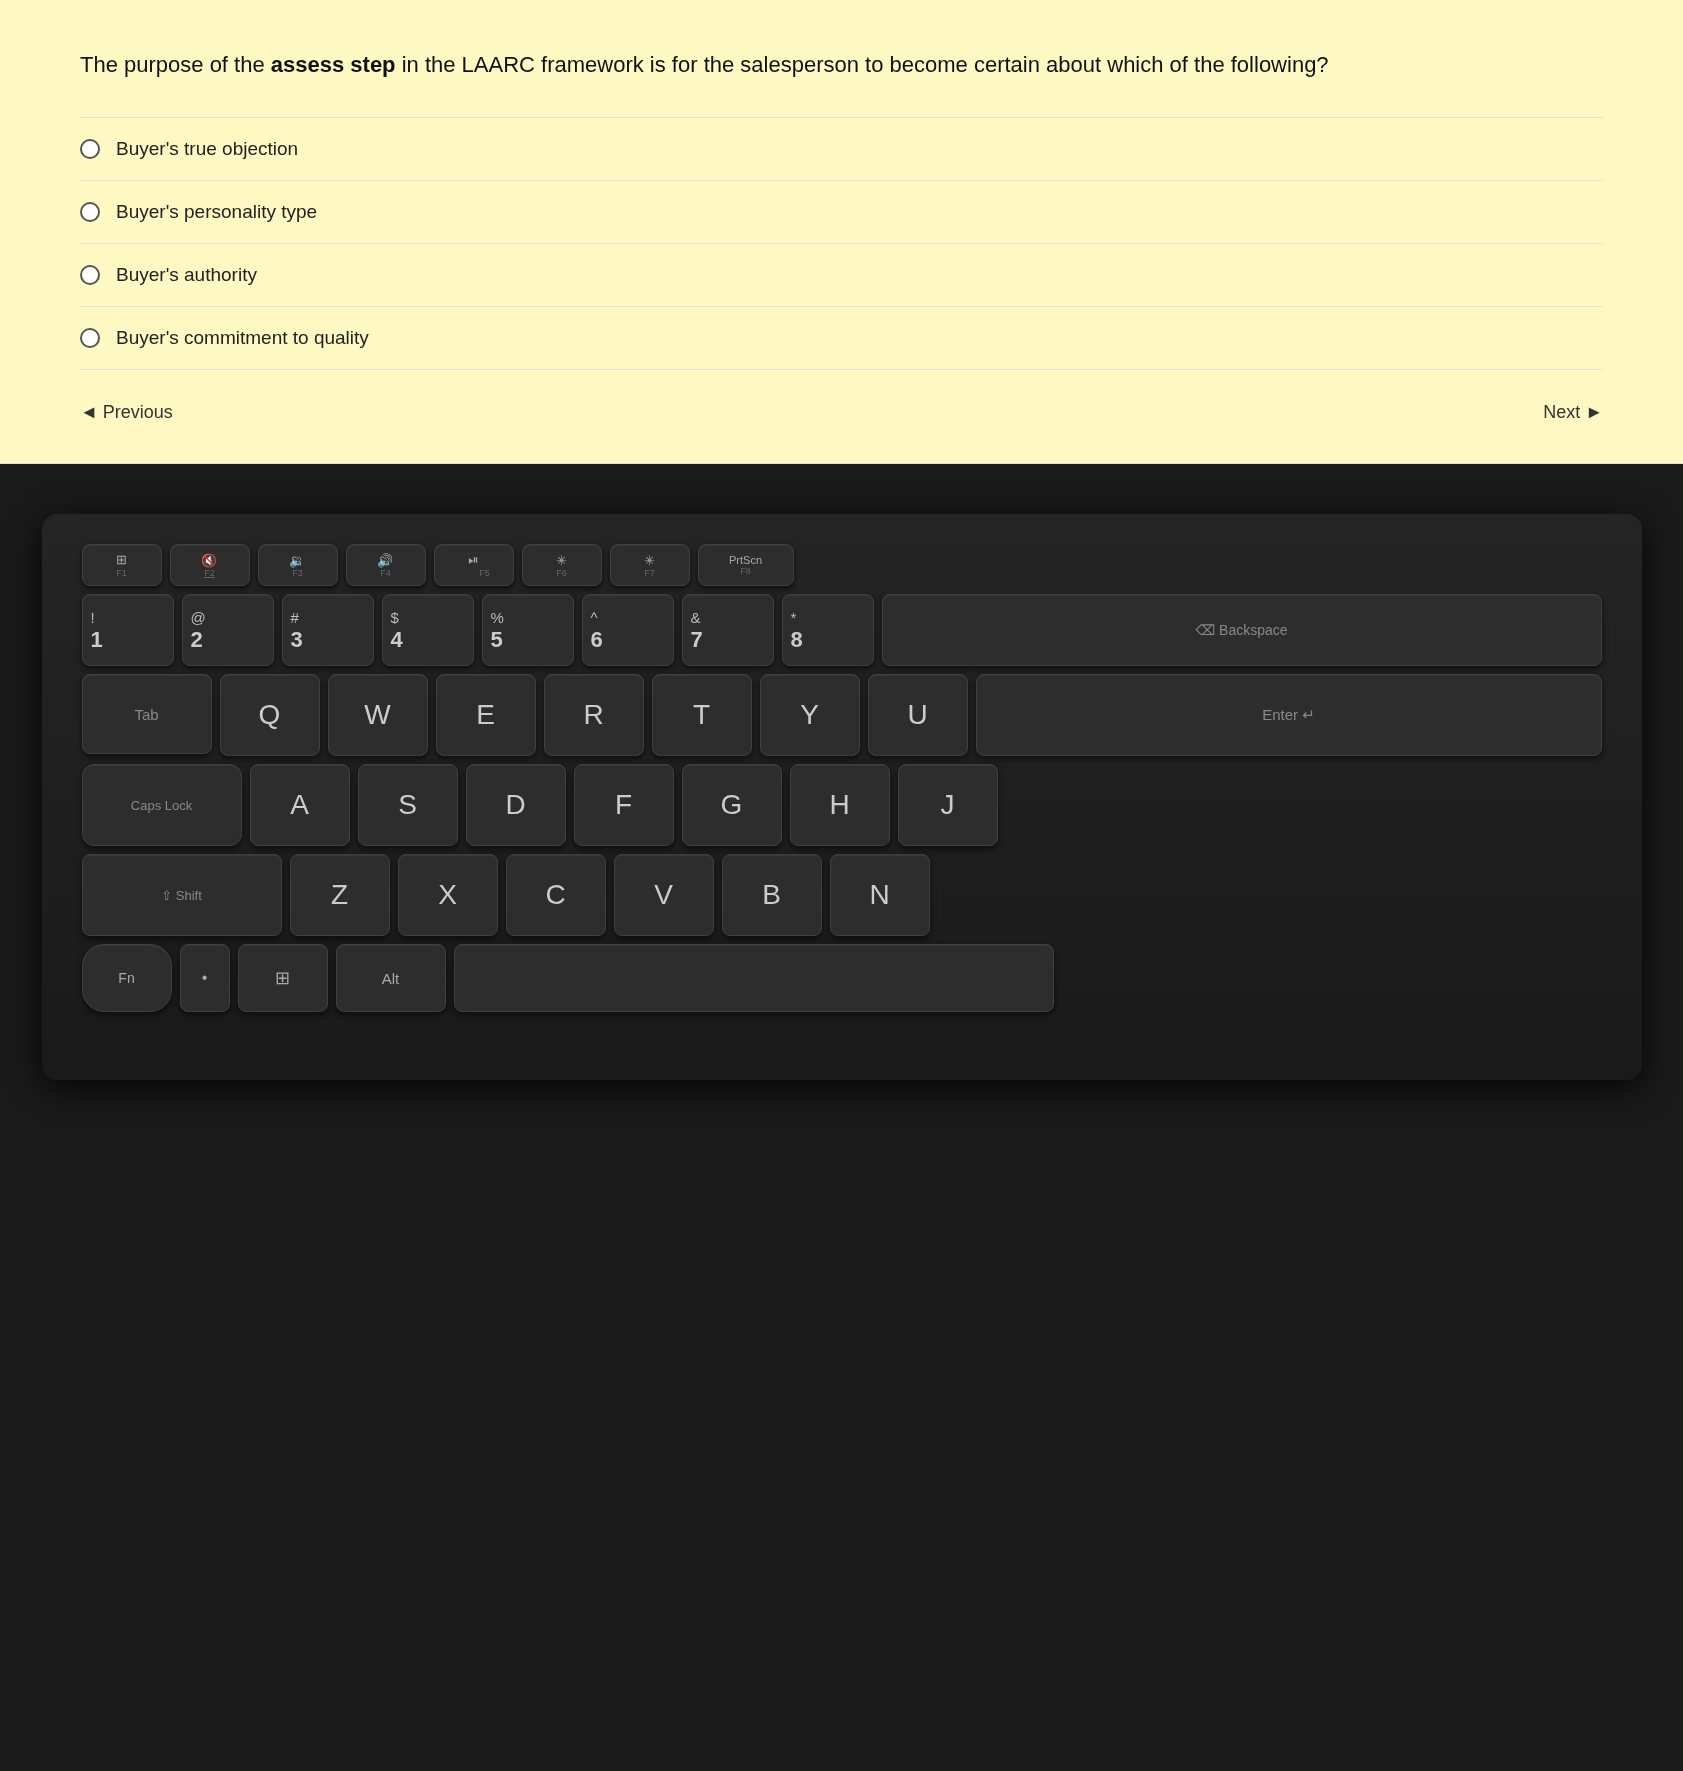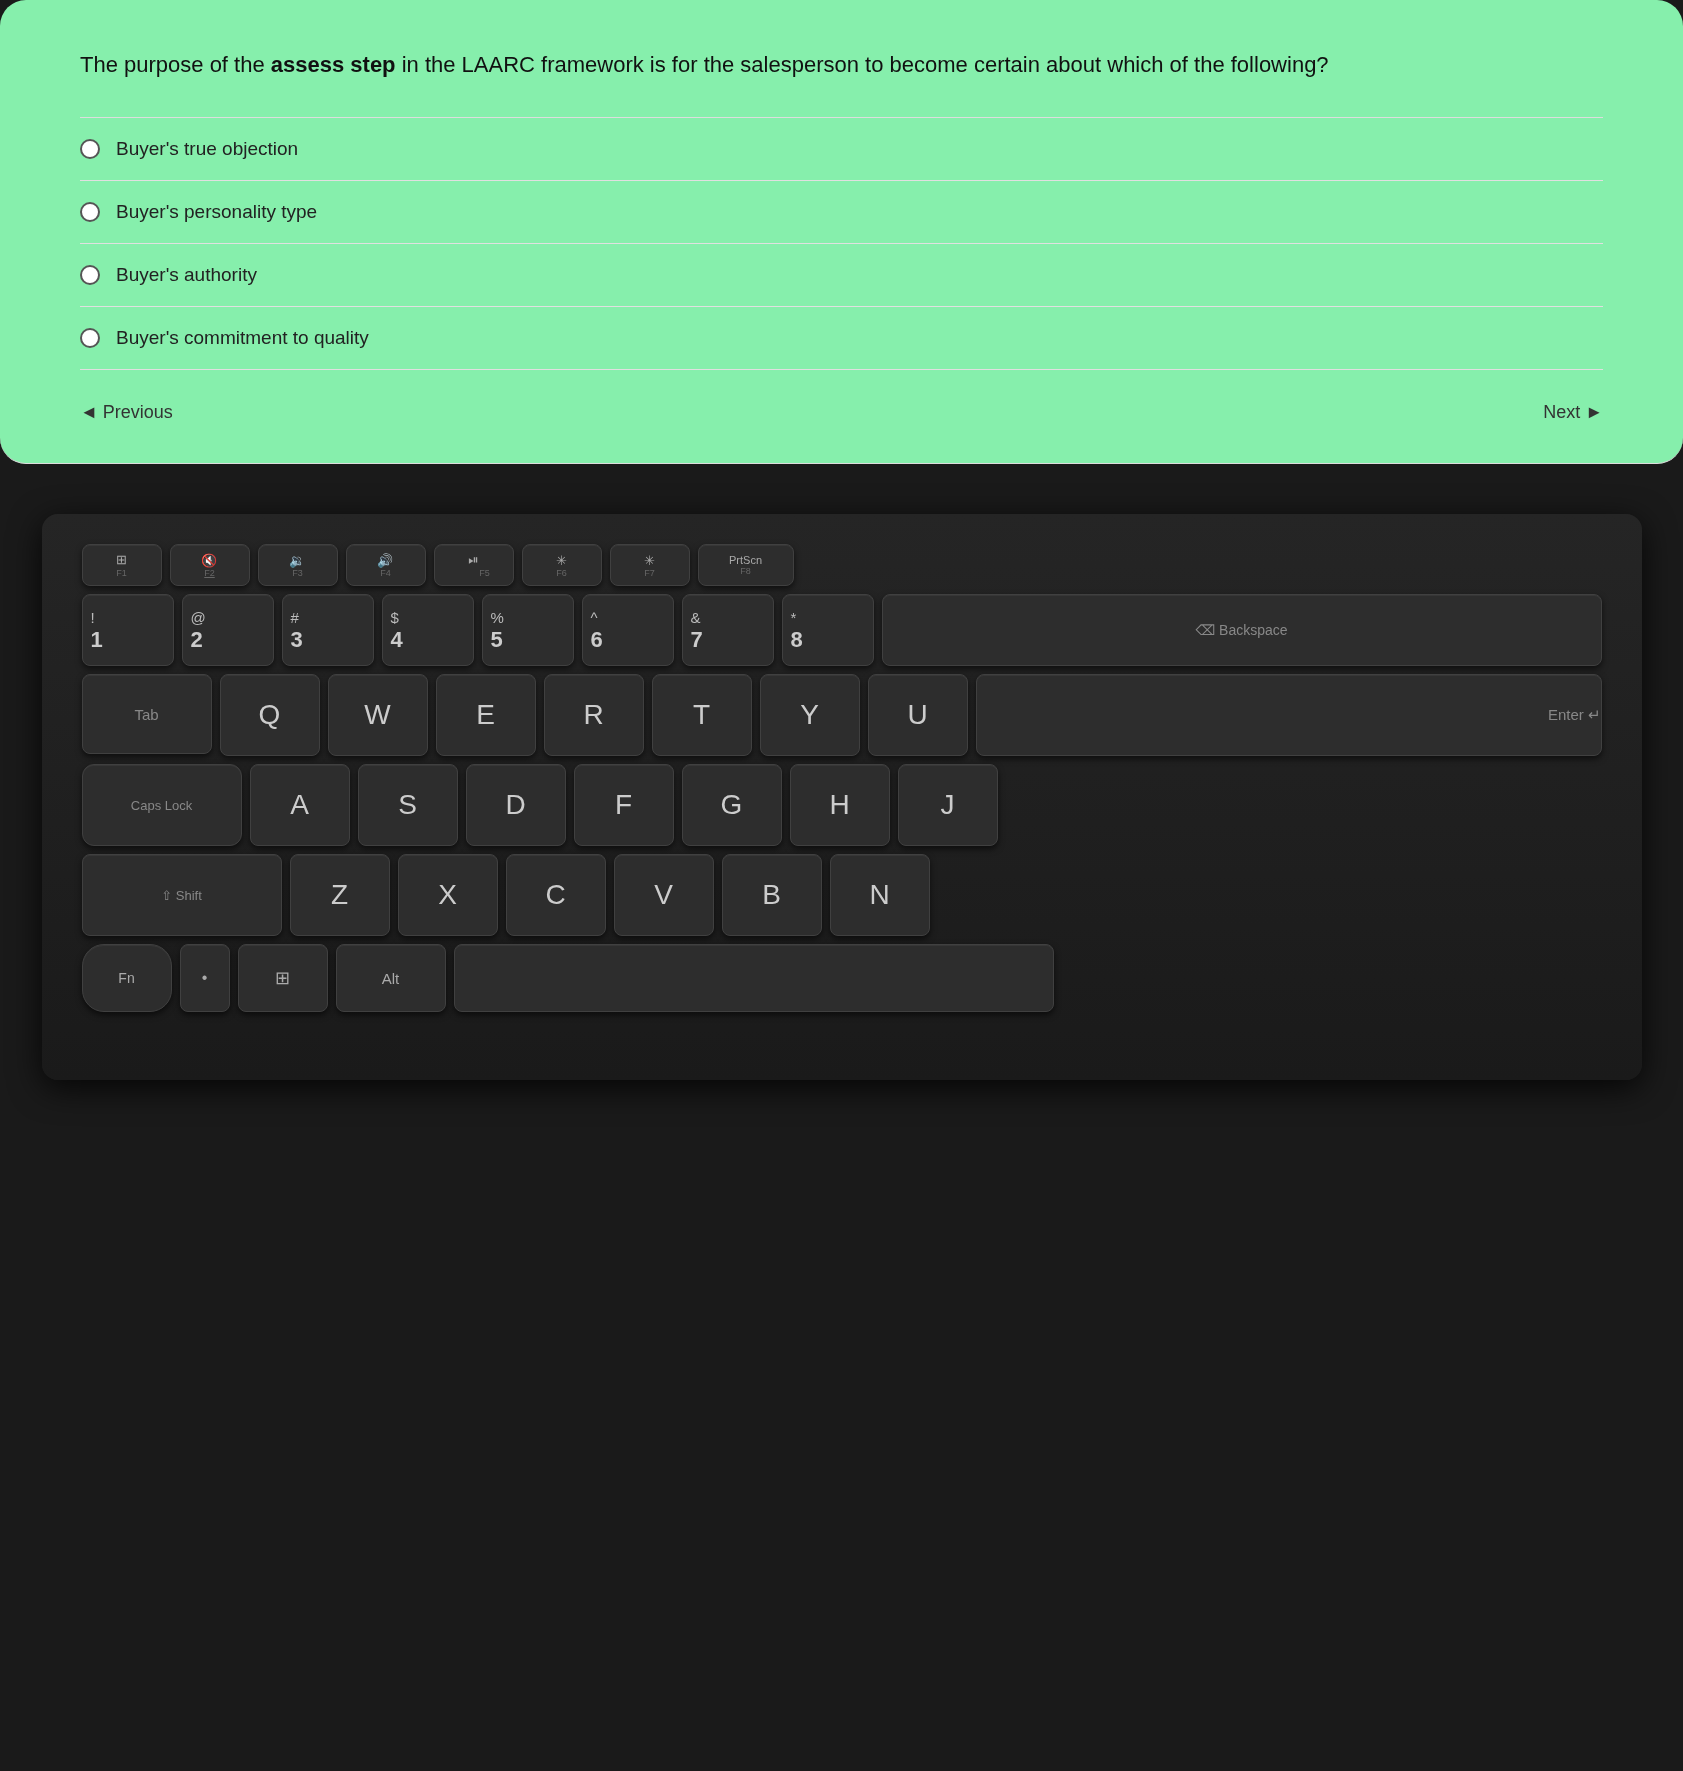--- a/index.html
+++ b/index.html
@@ -6,25 +6,24 @@
     body {
       width: 1683px;
       min-height: 1771px;
       background: #1a1a1a;
       font-family: -apple-system, BlinkMacSystemFont, 'Segoe UI', Arial, sans-serif;
       overflow-x: hidden;
     }
 
     
     .quiz-panel {
-      background: #86efac;
+      background: #fef9c3;
       width: 100%;
       padding: 48px 80px 40px 80px;
       border-bottom: 1px solid #ddd;
-      border-radius: 26px;
     }
 
     .question-text {
       font-size: 22px;
       line-height: 1.5;
       color: #111;
       margin-bottom: 36px;
       font-weight: 400;
     }
 
@@ -119,21 +118,21 @@
       flex-shrink: 0;
     }
 
     .kb-key-sq { width: 100px; height: 82px; }
     .kb-key-fn { width: 70px; height: 42px; font-size: 10px; color: #888; }
     .kb-key-num { width: 92px; height: 72px; }
     .kb-key-wide { width: 130px; height: 80px; }
     .kb-key-wider { width: 160px; height: 82px; }
     .kb-key-widest { width: 200px; height: 82px; }
     .kb-key-bs { width: 150px; height: 72px; font-size: 14px; color: #888; }
-    .kb-key-enter { width: 160px; height: 82px; font-size: 14px; color: #888; justify-content: flex-end; }
+    .kb-key-enter { width: 160px; height: 82px; font-size: 14px; color: #888; }
 
     .kb-num-inner {
       display: flex;
       flex-direction: column;
       align-items: flex-start;
       justify-content: center;
       padding: 8px;
       width: 100%;
       height: 100%;
     }

